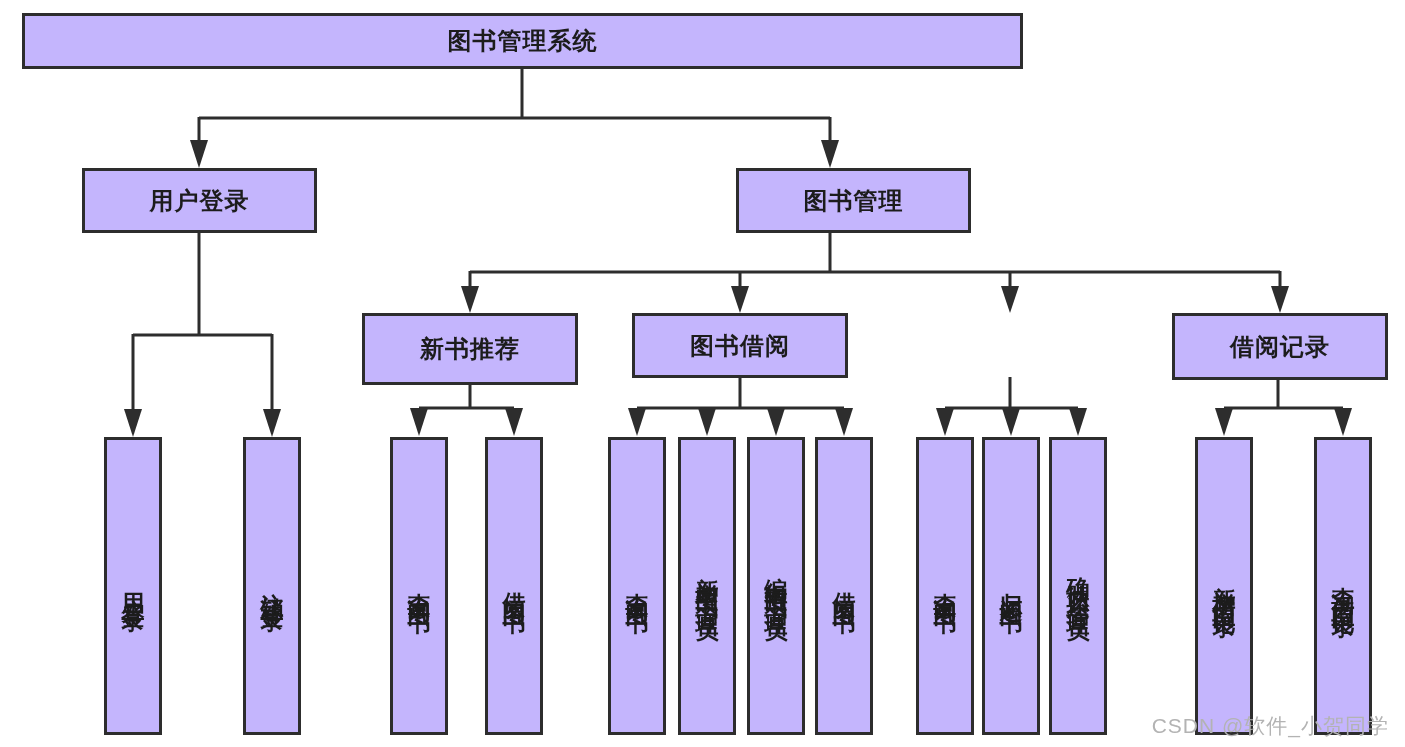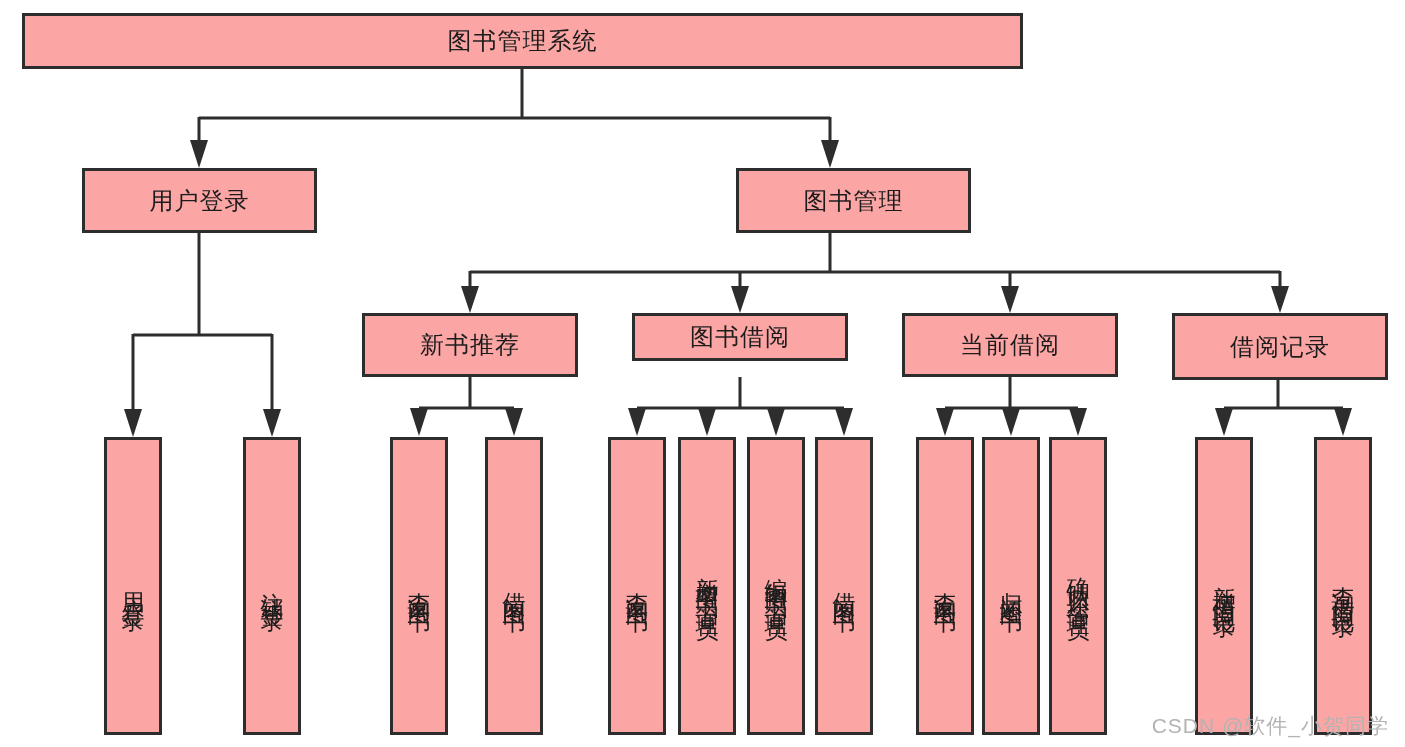--- a/index.html
+++ b/index.html
@@ -9,25 +9,26 @@
     height: 747px;
     background: #ffffff;
     font-family: "Liberation Sans", "DejaVu Sans", sans-serif;
     overflow: hidden;
   }
   #wires { position: absolute; left: 0; top: 0; }
   .box {
     position: absolute;
     box-sizing: border-box;
     border: 3px solid #2d2d2d;
-    background: #fca5a5;
+    background: #c4b5fd;
     display: flex;
     align-items: center;
     justify-content: center;
     color: #1c1c1c;
+    font-weight: bold;
   }
   .hlabel { font-size: 24px; letter-spacing: 1px; white-space: nowrap; }
   .leaf { top: 437px; width: 58px; height: 298px; }
   .vtext {
     writing-mode: vertical-lr;
     text-orientation: mixed;
     font-size: 23px;
     letter-spacing: 6px;
     line-height: 1;
     color: #1c1c1c;
@@ -98,28 +99,25 @@
     <span class="hlabel">图书管理系统</span>
   </div>
 
   <div class="box" style="left:82px; top:168px; width:235px; height:65px">
     <span class="hlabel">用户登录</span>
   </div>
   <div class="box" style="left:736px; top:168px; width:235px; height:65px">
     <span class="hlabel">图书管理</span>
   </div>
 
-  <div class="box" style="left:362px; top:313px; width:216px; height:64px">
+  <div class="box" style="left:362px; top:313px; width:216px; height:72px">
     <span class="hlabel">新书推荐</span>
   </div>
-  <div class="box" style="left:632px; top:313px; width:216px; height:48px">
+  <div class="box" style="left:632px; top:313px; width:216px; height:65px">
     <span class="hlabel">图书借阅</span>
-  </div>
-  <div class="box" style="left:902px; top:313px; width:216px; height:64px">
-    <span class="hlabel">当前借阅</span>
   </div>
   <div class="box" style="left:1172px; top:313px; width:216px; height:67px">
     <span class="hlabel">借阅记录</span>
   </div>
 
   <div class="box leaf" style="left:104px">
     <span class="vtext">用户登录</span>
   </div>
   <div class="box leaf" style="left:243px">
     <span class="vtext">注销登录</span>

